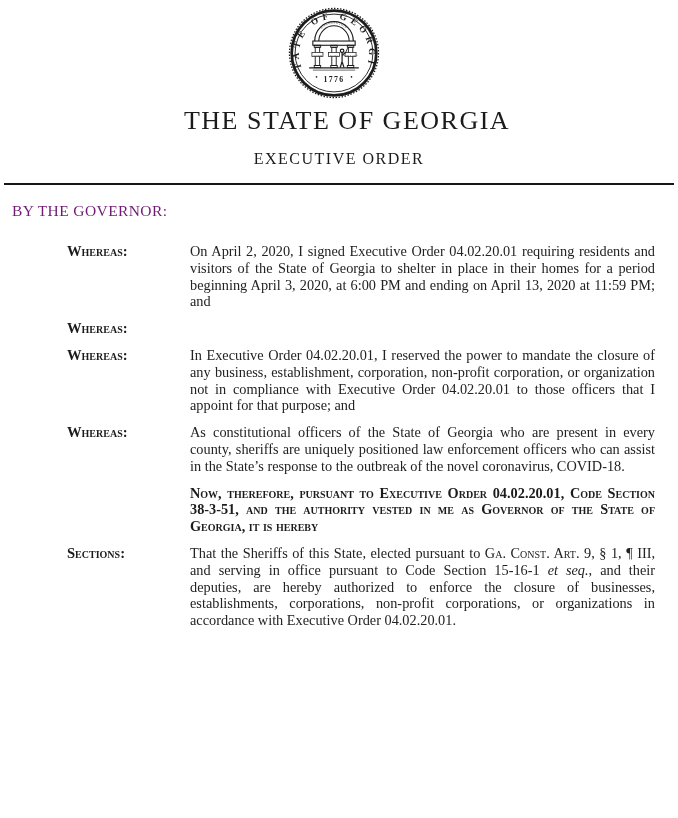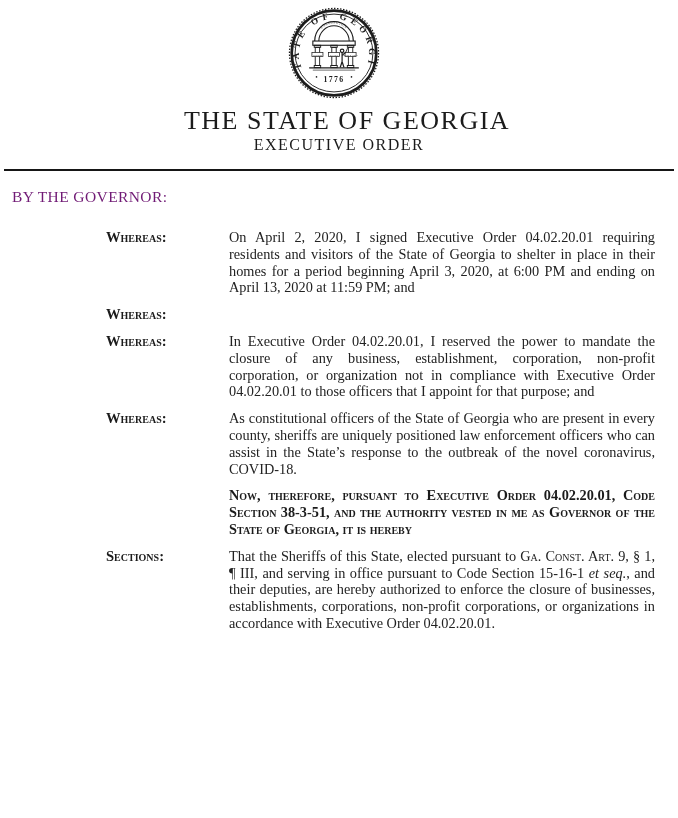--- a/index.html
+++ b/index.html
@@ -26,39 +26,40 @@
   .doc-title {
     margin-top: 7px;
     text-align: center;
     font-size: 26px;
     font-weight: normal;
     letter-spacing: 1.5px;
     color: #1b1b1b;
     padding-left: 16px;
   }
   .doc-subtitle {
+    margin-top: 14px;
     text-align: center;
     font-size: 16px;
     font-weight: normal;
     letter-spacing: 1.5px;
     color: #1b1b1b;
   }
   .header-rule {
     border: none;
     border-top: 2px solid #161616;
     margin: 15px 4px 0 4px;
   }
   .byline {
     margin: 17px 0 0 12px;
     font-size: 15.5px;
     letter-spacing: 0.4px;
     color: #701a75;
   }
   .clauses {
-    margin: 23px 23px 0 106px;
+    margin: 23px 23px 0 67px;
   }
   .clause {
     display: flex;
     margin-bottom: 10px;
     line-height: 16.8px;
   }
   .clause-label {
     flex: 0 0 123px;
     font-weight: bold;
     font-variant: small-caps;

